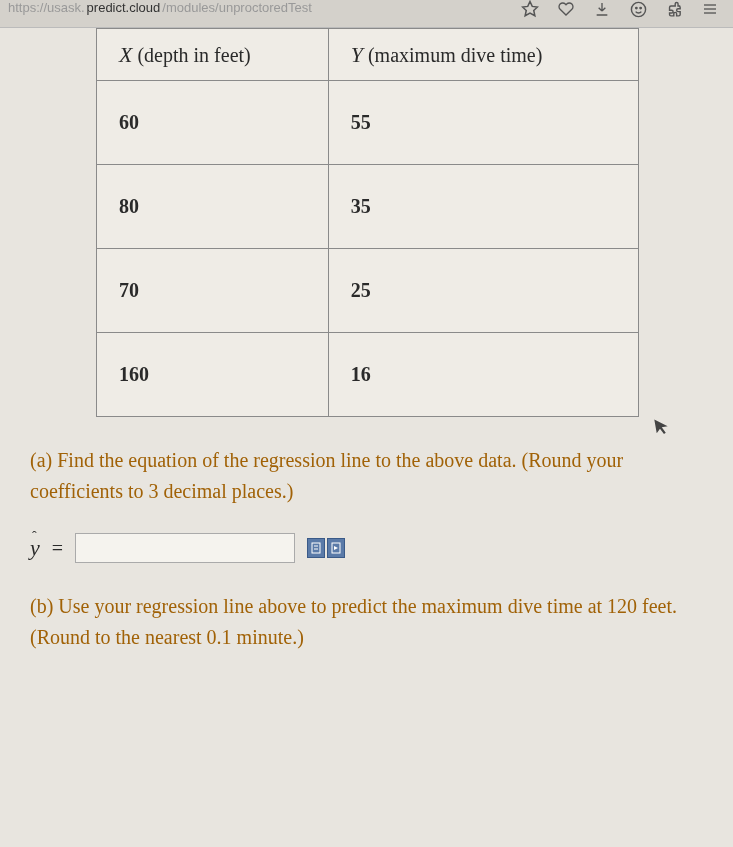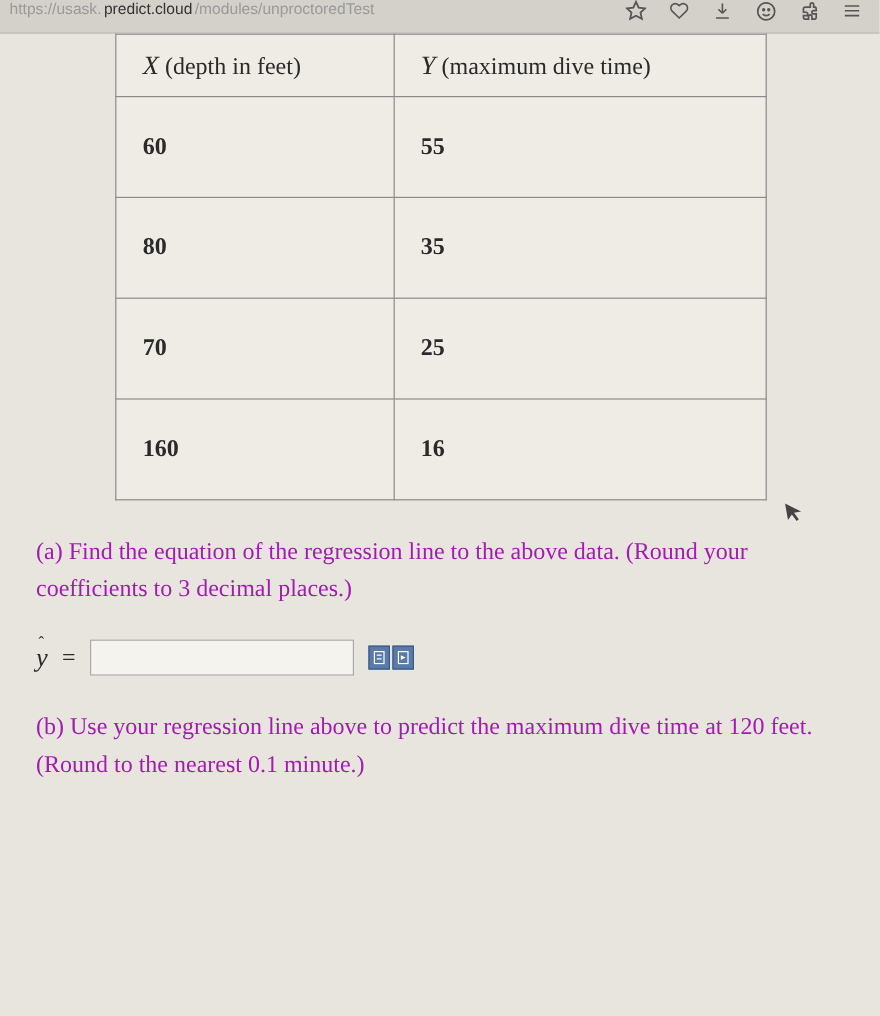--- a/index.html
+++ b/index.html
@@ -68,21 +68,21 @@
   }
   table.data th .var {
     font-style: italic;
     font-family: 'Times New Roman', serif;
     font-size: 22px;
   }
   .prompt {
     font-size: 20px;
     line-height: 1.55;
     margin-bottom: 26px;
-    color: #a21caf;
+    color: #a16207;
   }
   .answer-row {
     display: flex;
     align-items: center;
     gap: 8px;
     margin-bottom: 28px;
   }
   .yhat {
     font-family: 'Times New Roman', serif;
     font-style: italic;

